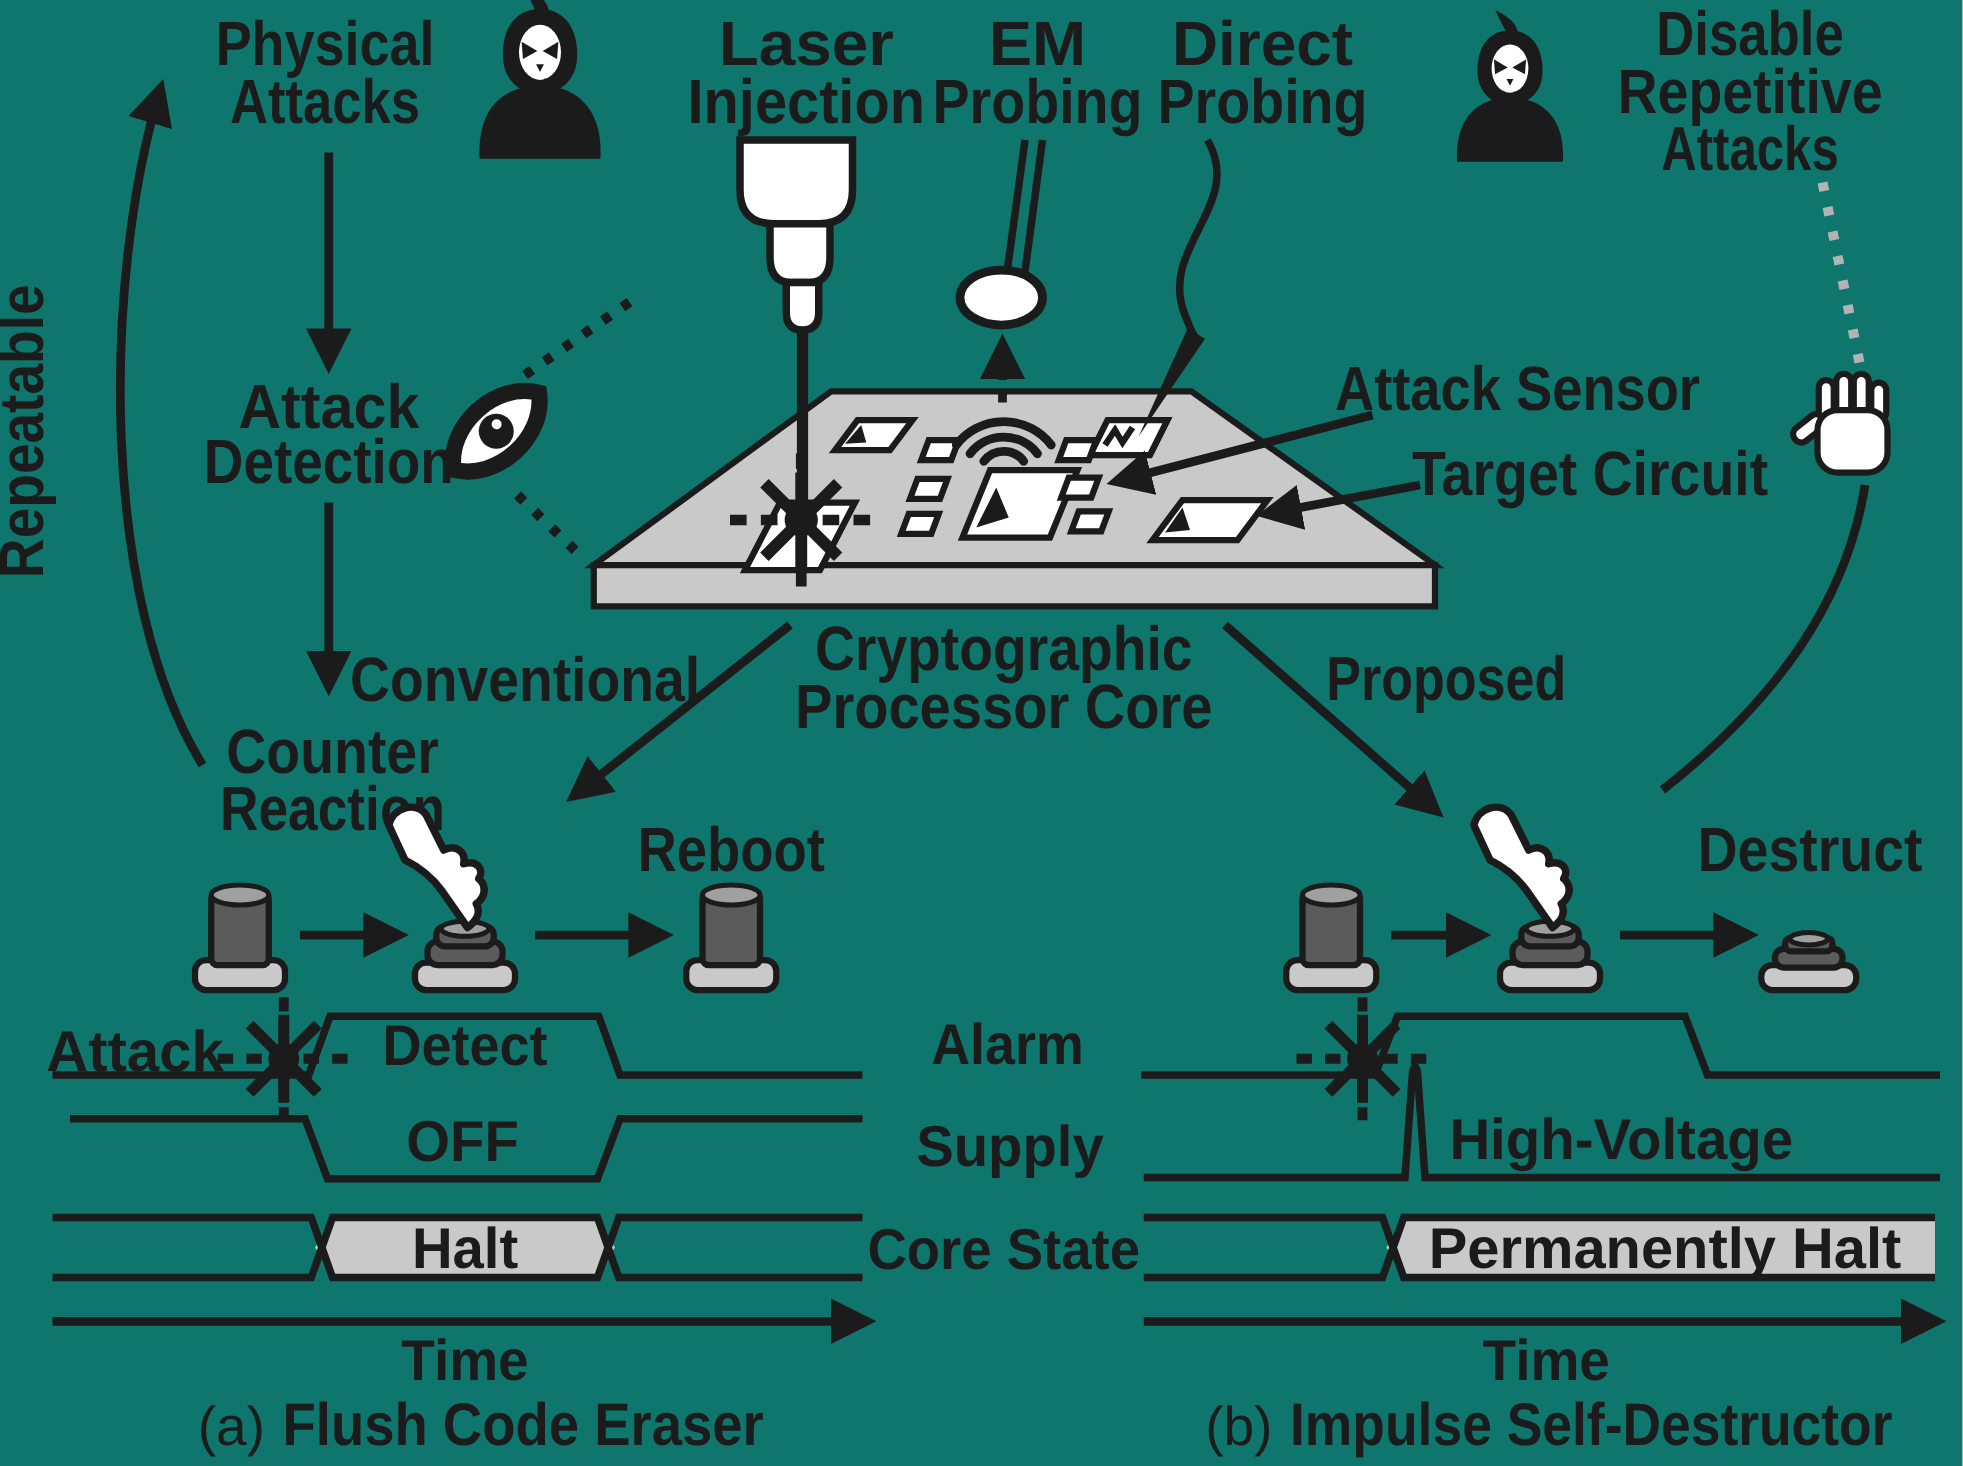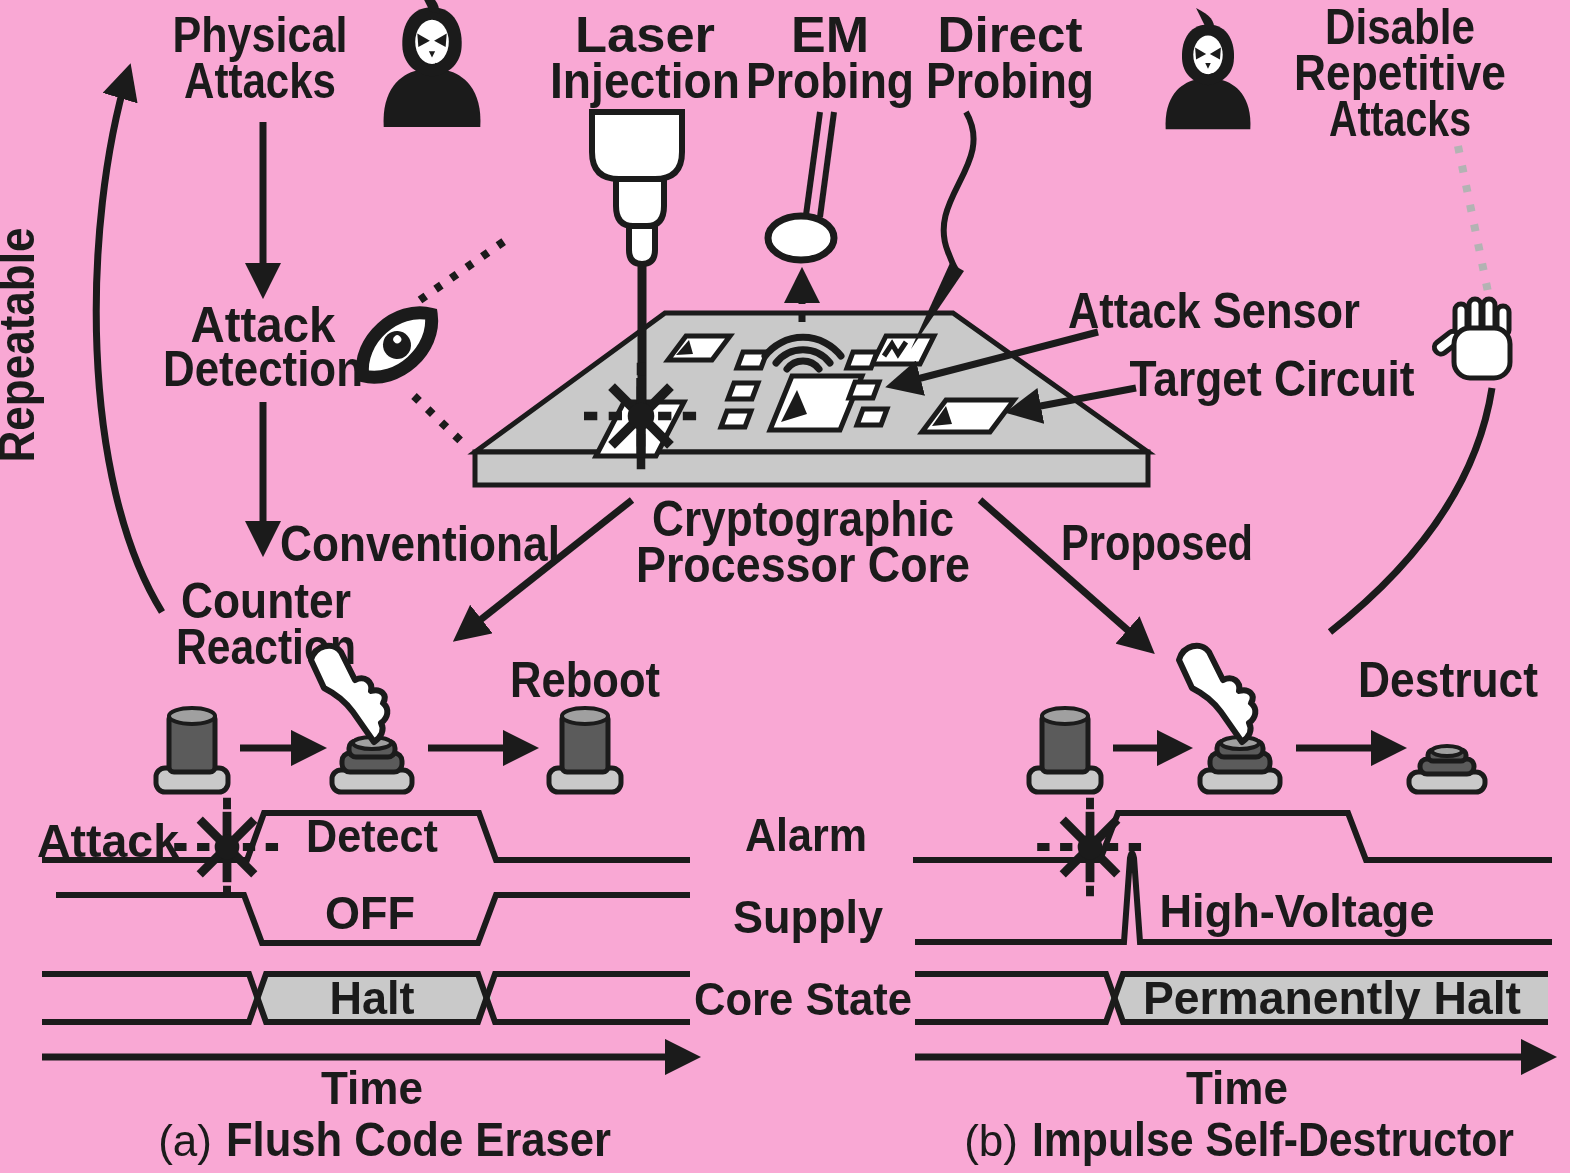--- a/index.html
+++ b/index.html
@@ -1,16 +1,16 @@
 <!DOCTYPE html>
 <html><head>
 <meta charset="utf-8">
 <style>
   html,body{margin:0;padding:0;background:#ffffff;}
-  .fig{width:1570px;height:1173px;position:relative;background:#f9a8d4;}
+  .fig{width:1570px;height:1173px;position:relative;background:#0f766e;}
   svg text{font-family:"Liberation Sans","DejaVu Sans",sans-serif;font-weight:bold;fill:#1b1b1b;}
   text.reg{font-weight:normal;}
 </style>
 </head>
 <body>
 
 <div class="fig">
 <svg width="1570" height="1173" viewBox="0 0 1570 1173" xmlns="http://www.w3.org/2000/svg">
   <defs>
     <marker id="ah" viewBox="0 0 10 10" refX="7.5" refY="5" markerWidth="5.2" markerHeight="5.2" orient="auto-start-reverse">

